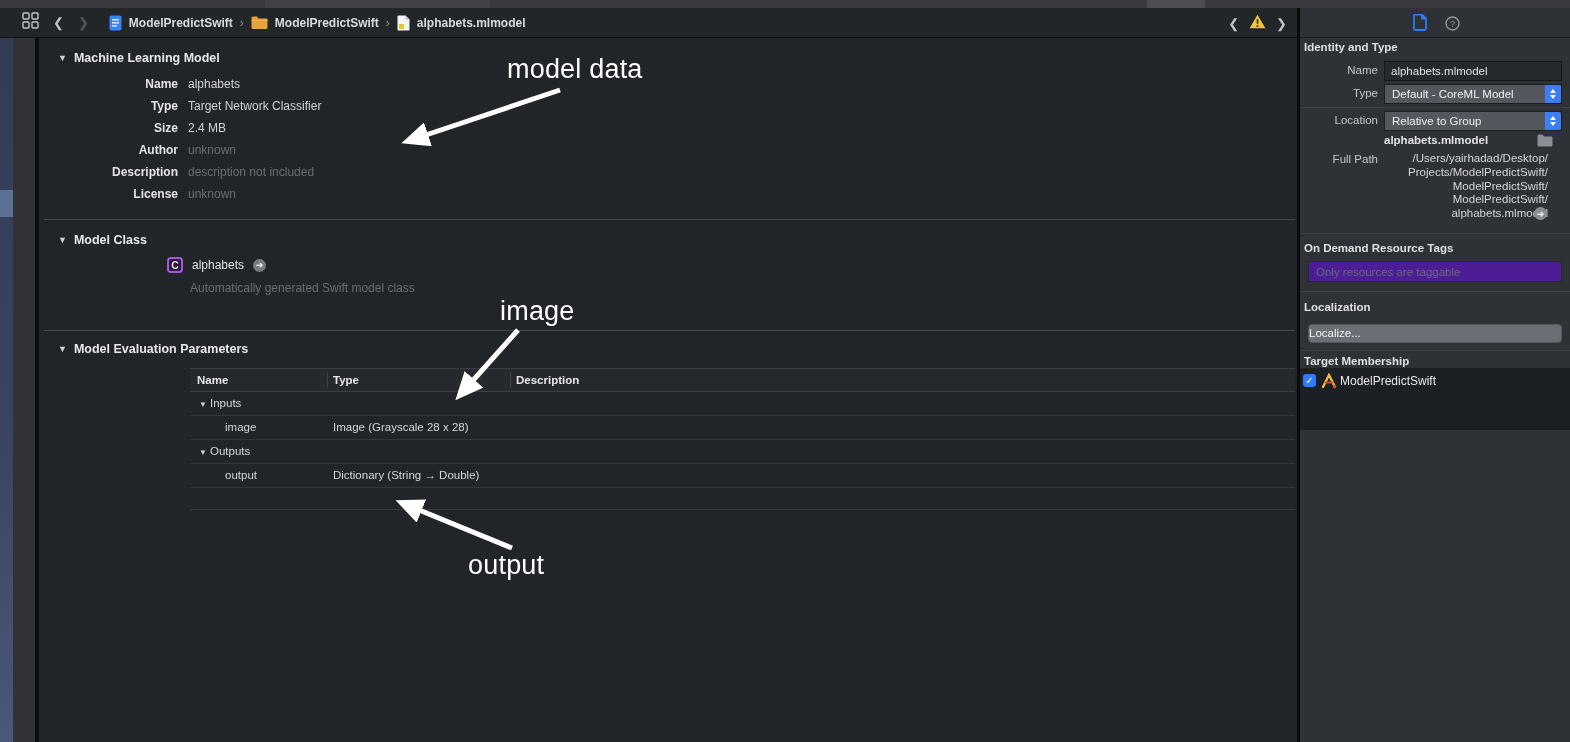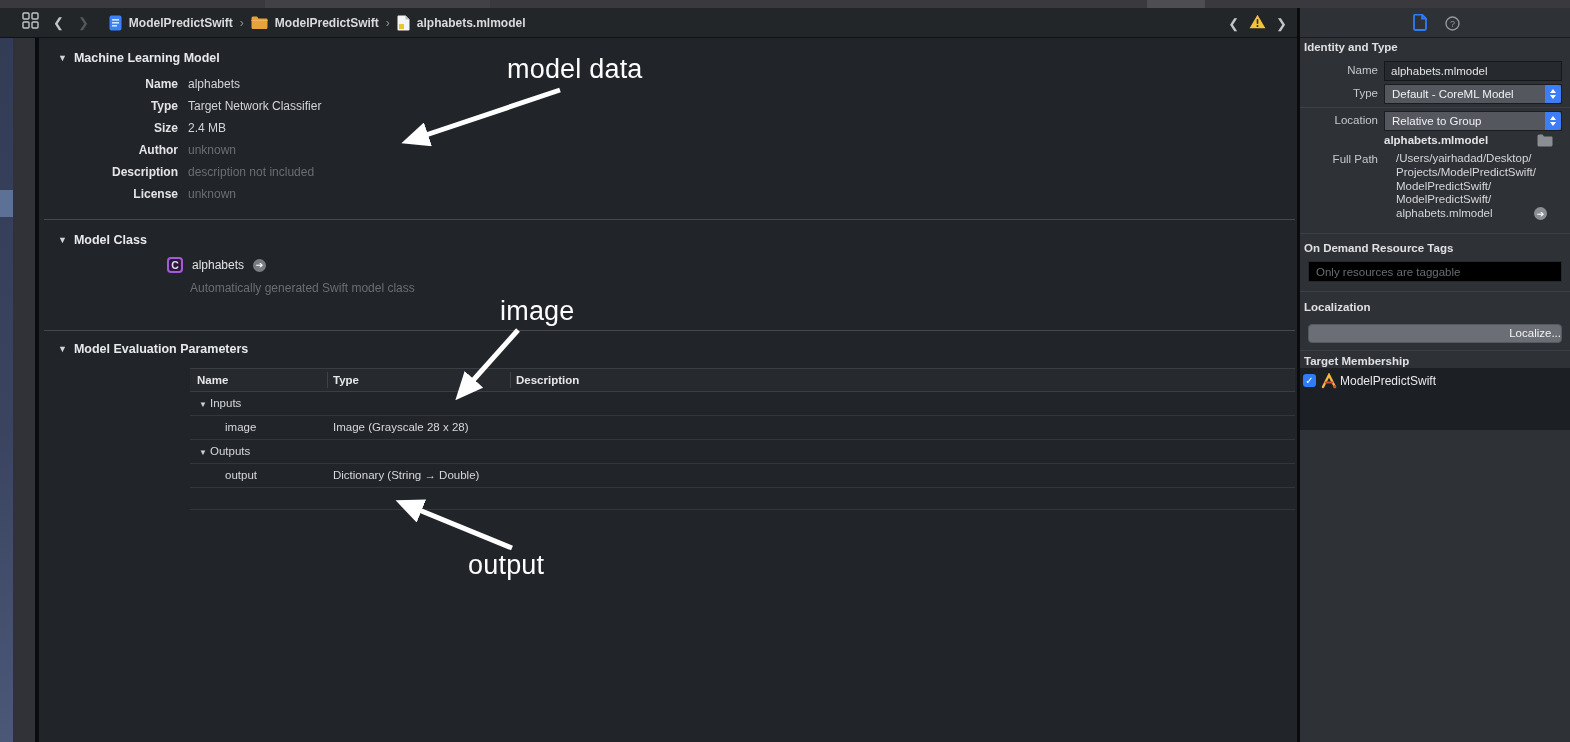--- a/index.html
+++ b/index.html
@@ -72,27 +72,27 @@
               border:1px solid #1b1d20; border-radius:0; display:flex; align-items:center; }
   .dd-text { flex:1; padding-left:7px; font-size:11.5px; color:#f0f1f3; white-space:nowrap; overflow:hidden; }
   .dd-step { width:16px; height:100%; background:#3d7df6; border-radius:0 3px 3px 0;
              display:flex; flex-direction:column; align-items:center; justify-content:center; gap:2px; }
   .dd-up { width:0; height:0; border-left:3.5px solid transparent; border-right:3.5px solid transparent;
            border-bottom:4px solid #fff; }
   .dd-dn { width:0; height:0; border-left:3.5px solid transparent; border-right:3.5px solid transparent;
            border-top:4px solid #fff; }
   .insp-div { position:absolute; left:0; width:270px; height:1px; background:#3c3f44; }
   .path-line { font-size:11.5px; color:#d6d7d9; line-height:13.8px; }
-  .tag-input { position:absolute; left:8px; width:254px; height:21px; background:#000000;
+  .tag-input { position:absolute; left:8px; width:254px; height:21px; background:#4c1d95;
                border:1px solid #26282c; color:#d6d7d9; font-size:11.5px; padding-left:7px;
                font-family:"Liberation Sans", sans-serif; }
   .tag-input::placeholder { color:#686c72; }
   .localize-btn { position:absolute; left:8px; width:254px; height:19px; background:#6b6e74;
                   border:1px solid #55585d; border-radius:4px; color:#f4f4f6; font-size:11.5px;
-                  text-align:right; line-height:17px; }
+                  text-align:left; line-height:17px; }
   .target-area { position:absolute; left:0; width:270px; background:#1c1f23; }
   .checkbox { position:absolute; width:13px; height:13px; background:#2f7cf6; border-radius:3px;
               color:#fff; font-size:10px; line-height:13px; text-align:center; }
 </style>
 </head>
 <body>
 
 <div class="abs top-sliver">
   <div class="abs sliver-seg" style="left:1147px;width:58px;"></div>
   <div class="abs sliver-seg" style="left:265px;width:225px;background:#424246;"></div>
@@ -296,21 +296,21 @@
   </div>
 
   <div class="abs insp-val" style="left:84px;top:126px;font-weight:bold;">alphabets.mlmodel</div>
   <span class="abs" style="left:237px;top:125px;">
     <svg width="16" height="13" viewBox="0 0 16 13">
       <path d="M0.5 2 a1.5 1.5 0 0 1 1.5-1.5 h3.5 l1.5 2 h7.5 a1 1 0 0 1 1 1 v7.5 a1.5 1.5 0 0 1 -1.5 1.5 h-12 a1.5 1.5 0 0 1 -1.5 -1.5 z" fill="#8b8e93"></path>
     </svg>
   </span>
 
   <div class="insp-label" style="top:145px;left:0;">Full Path</div>
-  <div class="abs" style="left:96px;top:144px;width:160px;">
+  <div class="abs" style="left:88px;top:144px;width:160px;text-align:right;">
     <div class="path-line">/Users/yairhadad/Desktop/</div>
     <div class="path-line">Projects/ModelPredictSwift/</div>
     <div class="path-line">ModelPredictSwift/</div>
     <div class="path-line">ModelPredictSwift/</div>
     <div class="path-line">alphabets.mlmodel</div>
   </div>
   <span class="abs jump-dot" style="left:234px;top:199px;background:#8b8e93;">➔</span>
 
   <div class="insp-div" style="top:225px;"></div>
 

